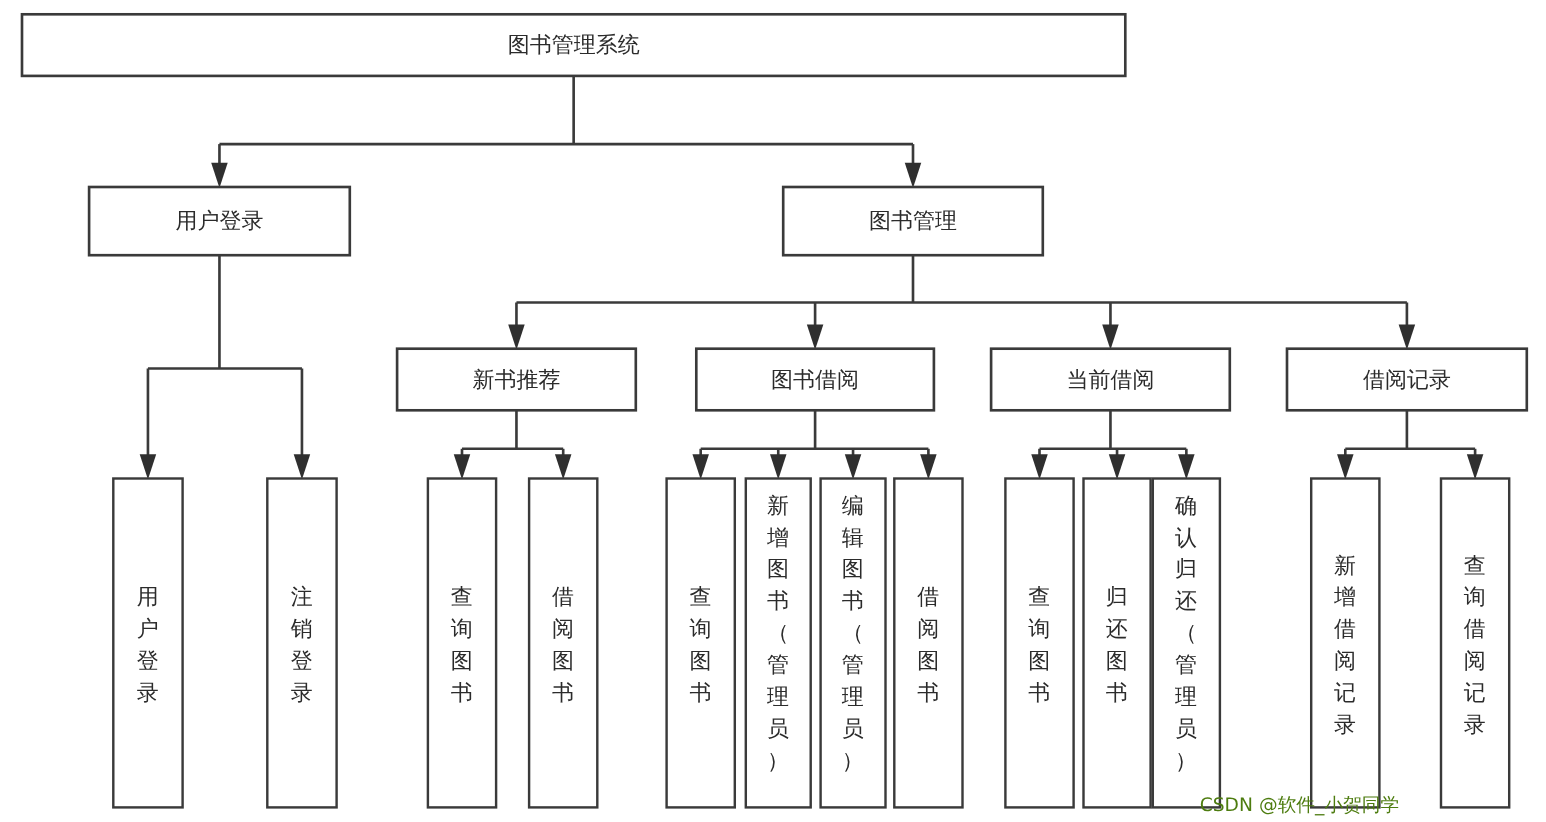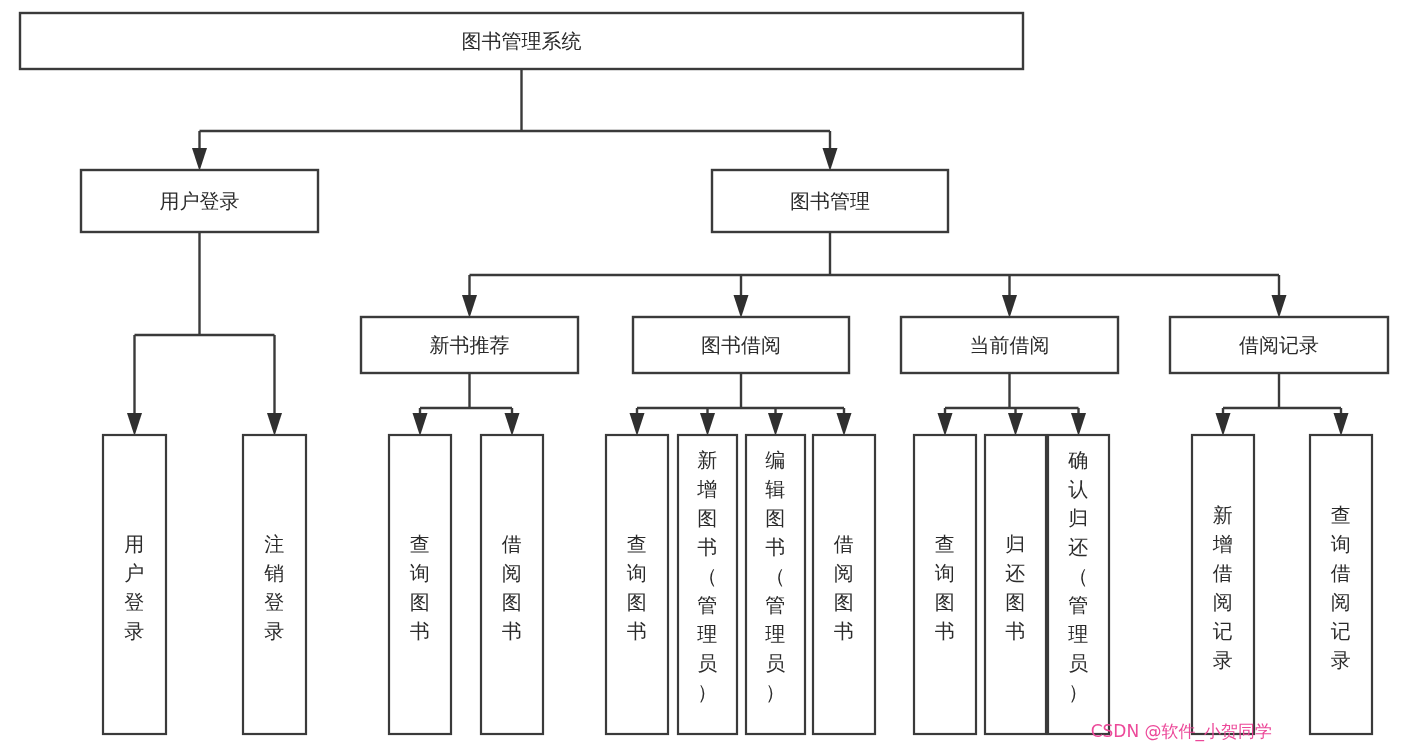--- a/index.html
+++ b/index.html
@@ -56,21 +56,21 @@
   .node-label.vertical-label {
     font-size: 20px;
     letter-spacing: 0.5px;
   }
   .watermark {
     position: absolute;
     right: 8px;
     bottom: 4px;
     font-family: "DejaVu Sans", "Liberation Sans", sans-serif;
     font-size: 17px;
-    color: #ec4899;
+    color: #4d7c0f;
     white-space: nowrap;
     user-select: none;
   }
 </style>
 </head>
 <body>
 
 <div id="diagram-root">
   <svg class="diagram-canvas" viewBox="0 0 1405 747">
     <g id="edges-layer">

